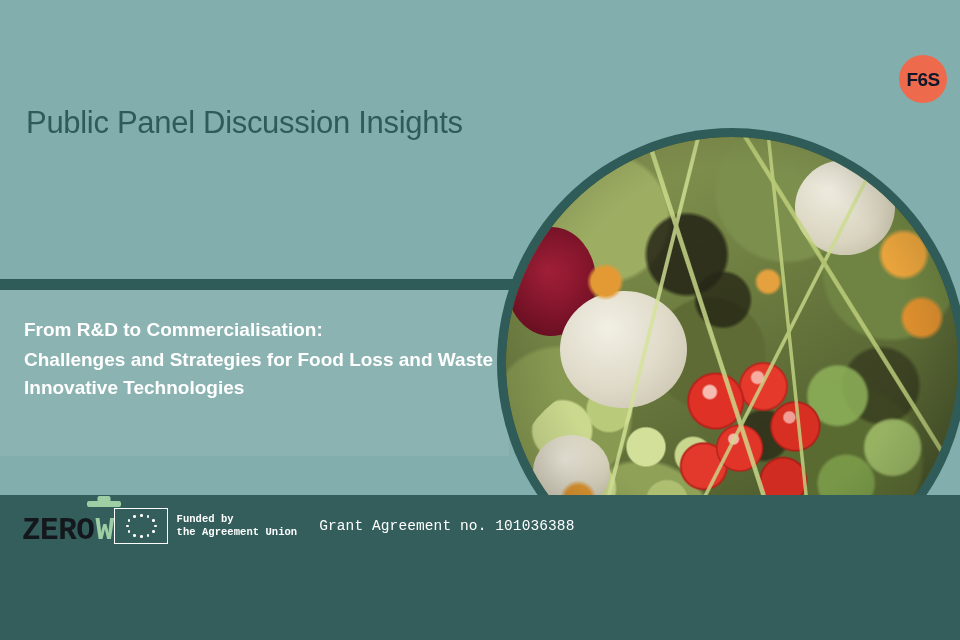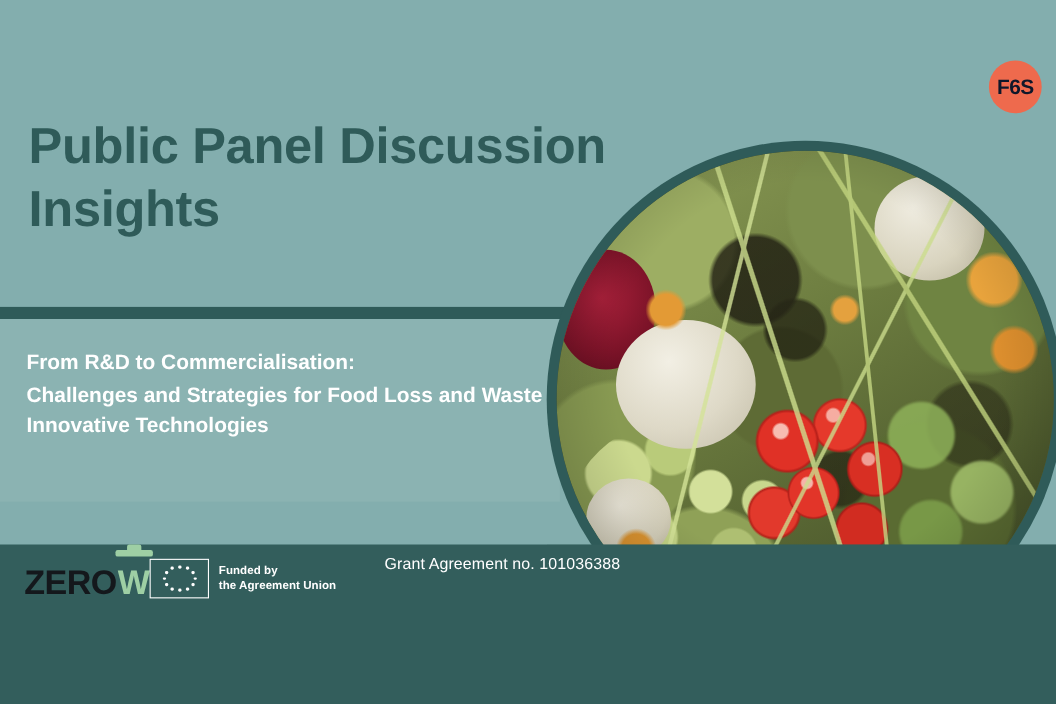--- a/index.html
+++ b/index.html
@@ -211,23 +211,23 @@
     background: #2f5b59;
     z-index: 1;
   }
 
   
   .title {
     position: absolute;
     left: 26px;
     top: 104px;
     width: 600px;
-    font-size: 46px;
+    font-size: 31px;
     line-height: 1.23;
-    font-weight: 700;
+    font-weight: 400;
     color: #2f5b59;
     letter-spacing: -0.3px;
     z-index: 3;
   }
 
   
   .subtitle-panel {
     position: absolute;
     left: 0;
     top: 290px;
@@ -254,22 +254,24 @@
     font-weight: 700;
     line-height: 1.45;
   }
 
   
   .footer-row {
     position: absolute;
     left: 22px;
     top: 505px;
     display: flex;
+    align-items: center;
     z-index: 6;
     height: 42px;
+    font-family: Liberation Mono, monospace;
   }
 
   
   .zerow-logo {
     position: relative;
     display: flex;
     align-items: flex-end;
     height: 40px;
   }
   .zerow-text {
@@ -334,21 +336,21 @@
   .eu-text {
     margin-left: 9px;
     color: #ffffff;
     font-size: 10.5px;
     font-weight: 700;
     line-height: 1.28;
     letter-spacing: 0.05px;
   }
 
   .grant {
-    margin-left: 44px;
+    margin-left: 22px;
     color: #ffffff;
     font-size: 14.5px;
     font-weight: 400;
     letter-spacing: .1px;
   }
 
   
   .f6s {
     position: absolute;
     right: 13px;

